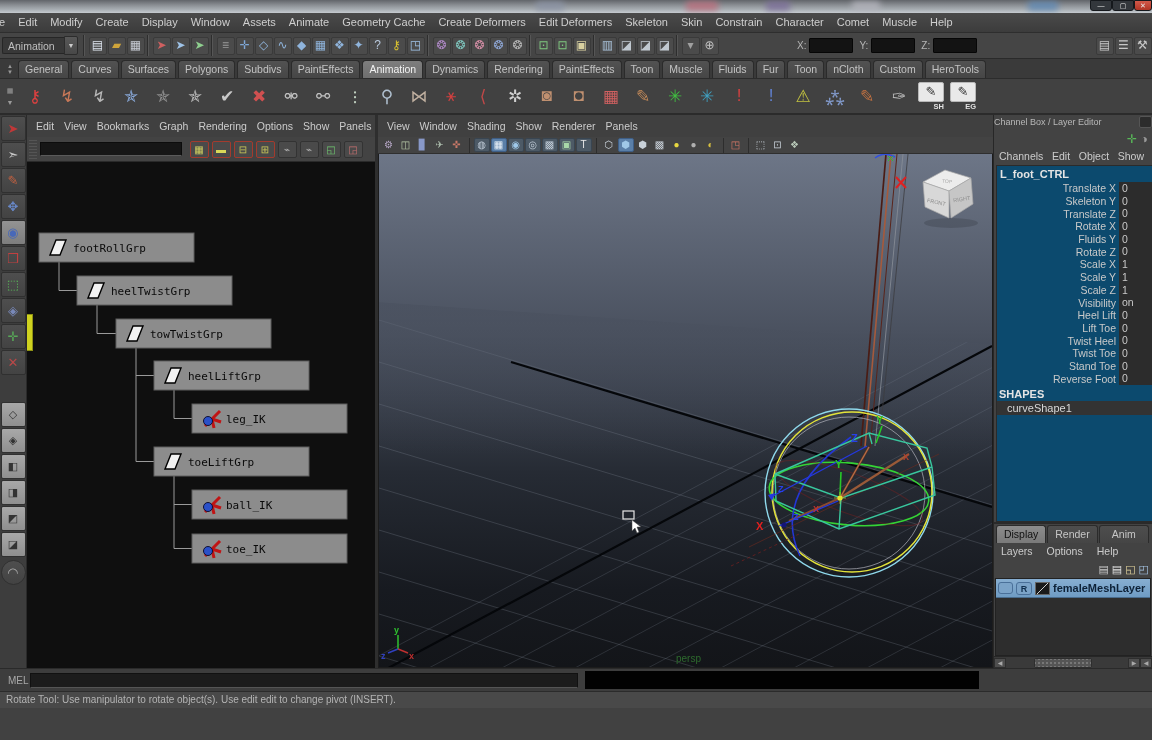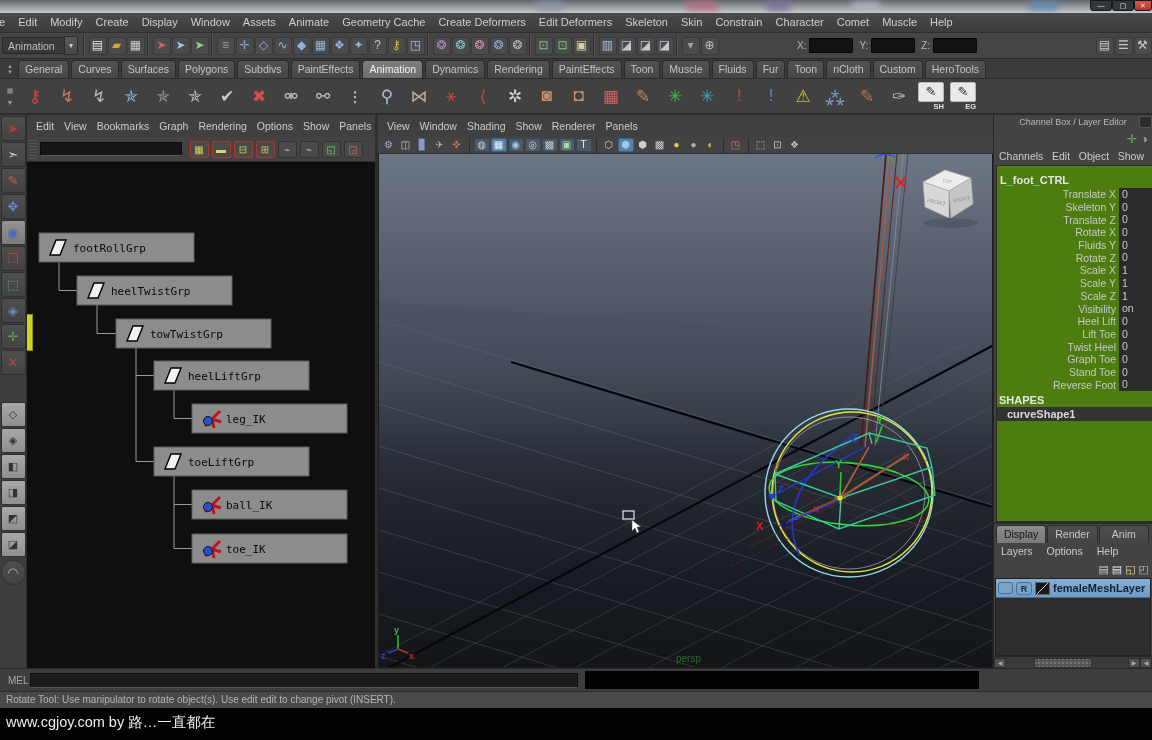--- a/index.html
+++ b/index.html
@@ -66,32 +66,32 @@
   .viewport{flex:1;display:flex;flex-direction:column;background:#3f3f3f;min-width:0;}
   .vp-toolbar{height:17px;display:flex;align-items:center;background:#434343;border-bottom:1px solid #2f2f2f;padding-left:2px;}
   .vp-icon{width:16px;height:14px;margin:0 .5px;border-radius:2px;display:flex;align-items:center;justify-content:center;font-size:10px;line-height:14px;}
   .vp-icon.framed{background:#4d5a66;border:1px solid #394551;}
   .vp-icon.on{background:#5a7fa8;border:1px solid #3e5e86;}
   .vp-icon.divider{width:7px;height:15px;border:none;background:linear-gradient(90deg,transparent 3px,#2d2d2d 3px,#2d2d2d 4px,transparent 4px);}
   .vp-canvas{position:relative;flex:1;border:1px solid #1c1c1c;border-top:none;overflow:hidden;}
   .vp-canvas svg{position:absolute;left:0;top:0;}
   
   .channel{width:159px;display:flex;flex-direction:column;background:#434343;border-left:1px solid #272727;}
-  .cb-header{height:15px;position:relative;text-align:center;font-size:9px;color:#b8b8b8;line-height:15px;white-space:nowrap;}
+  .cb-header{height:15px;position:relative;text-align:left;font-size:9px;color:#b8b8b8;line-height:15px;white-space:nowrap;}
   .cb-corner{position:absolute;right:0;top:1px;width:13px;height:12px;background:#2c2c2c;border:1px solid #555;border-radius:2px;}
   .cb-minicons{height:17px;display:flex;justify-content:flex-end;align-items:center;padding-right:4px;gap:4px;}
   .cb-menus{height:18px;display:flex;align-items:center;padding:0 8px 0 5px;justify-content:space-between;}
   .cb-menu{font-size:10.5px;color:#cccccc;white-space:nowrap;}
-  .cb-attrs{flex:1;background:#4d7c0f;border:1px solid #2b2b2b;border-right:none;margin-left:2px;padding-top:7px;overflow:hidden;}
+  .cb-attrs{flex:1;background:#0c4a6e;border:1px solid #2b2b2b;border-right:none;margin-left:2px;padding-top:1px;overflow:hidden;}
   .cb-node{font-size:11px;font-weight:bold;color:#e4e4e4;padding:1px 0 2px 3px;}
   .cb-row{display:flex;height:12.7px;align-items:center;}
   .cb-label{flex:1;text-align:right;padding-right:3px;font-size:10.5px;color:#c9c9c9;white-space:nowrap;}
   .cb-value{width:33px;align-self:stretch;background:#2c2c2c;font-size:10.5px;color:#c9c9c9;padding-left:3px;line-height:12.7px;}
   .cb-shapes{font-size:11px;font-weight:bold;color:#e4e4e4;padding:3px 0 1px 2px;}
-  .cb-shape{font-size:11px;font-weight:bold;color:#d8d8d8;padding:1px 0 1px 10px;background:#333;}
+  .cb-shape{font-size:11px;font-weight:normal;color:#d8d8d8;padding:1px 0 1px 10px;background:#333;}
 </style>
 <style>
   
   .layer-editor{height:146px;display:flex;flex-direction:column;border-top:2px solid #2a2a2a;background:#434343;}
   .le-tabs{height:19px;display:flex;align-items:flex-end;padding:1px 2px 0;}
   .le-tab{flex:1;text-align:center;font-size:10.5px;color:#c6c6c6;background:linear-gradient(180deg,#4e4e4e,#454545);border:1px solid #2b2b2b;border-bottom:none;border-radius:3px 3px 0 0;line-height:17px;margin-right:1px;}
   .le-tab.active{background:linear-gradient(180deg,#8c8c8c,#7a7a7a);color:#111;}
   .le-menus{height:16px;display:flex;align-items:center;padding-left:5px;}
   .le-menu{padding:0 8px 0 2px;font-size:10.5px;color:#cccccc;margin-right:4px;}
   .le-icons{height:19px;display:flex;justify-content:flex-end;align-items:center;padding-right:3px;gap:3px;}
@@ -945,21 +945,21 @@
             </div>
             <div class="cb-row labeled">
               <div class="cb-label">Lift Toe</div>
               <div class="cb-value">0</div>
             </div>
             <div class="cb-row labeled">
               <div class="cb-label">Twist Heel</div>
               <div class="cb-value">0</div>
             </div>
             <div class="cb-row labeled">
-              <div class="cb-label">Graph Toe</div>
+              <div class="cb-label">Twist Toe</div>
               <div class="cb-value">0</div>
             </div>
             <div class="cb-row labeled">
               <div class="cb-label">Stand Toe</div>
               <div class="cb-value">0</div>
             </div>
             <div class="cb-row labeled">
               <div class="cb-label">Reverse Foot</div>
               <div class="cb-value">0</div>
             </div>
@@ -1010,17 +1010,14 @@
   </div>
 
   <div class="mel-row">
     <div class="mel-label">MEL</div>
     <div class="mel-input"></div>
     <div class="mel-output"></div>
   </div>
 
   <div class="help-line">Rotate Tool: Use manipulator to rotate object(s). Use edit edit to change pivot (INSERT).</div>
 
-  <div class="footer">
-    <span>www.cgjoy.com by 路…一直都在</span>
-  </div>
 
 </div>
 
 </body></html>

